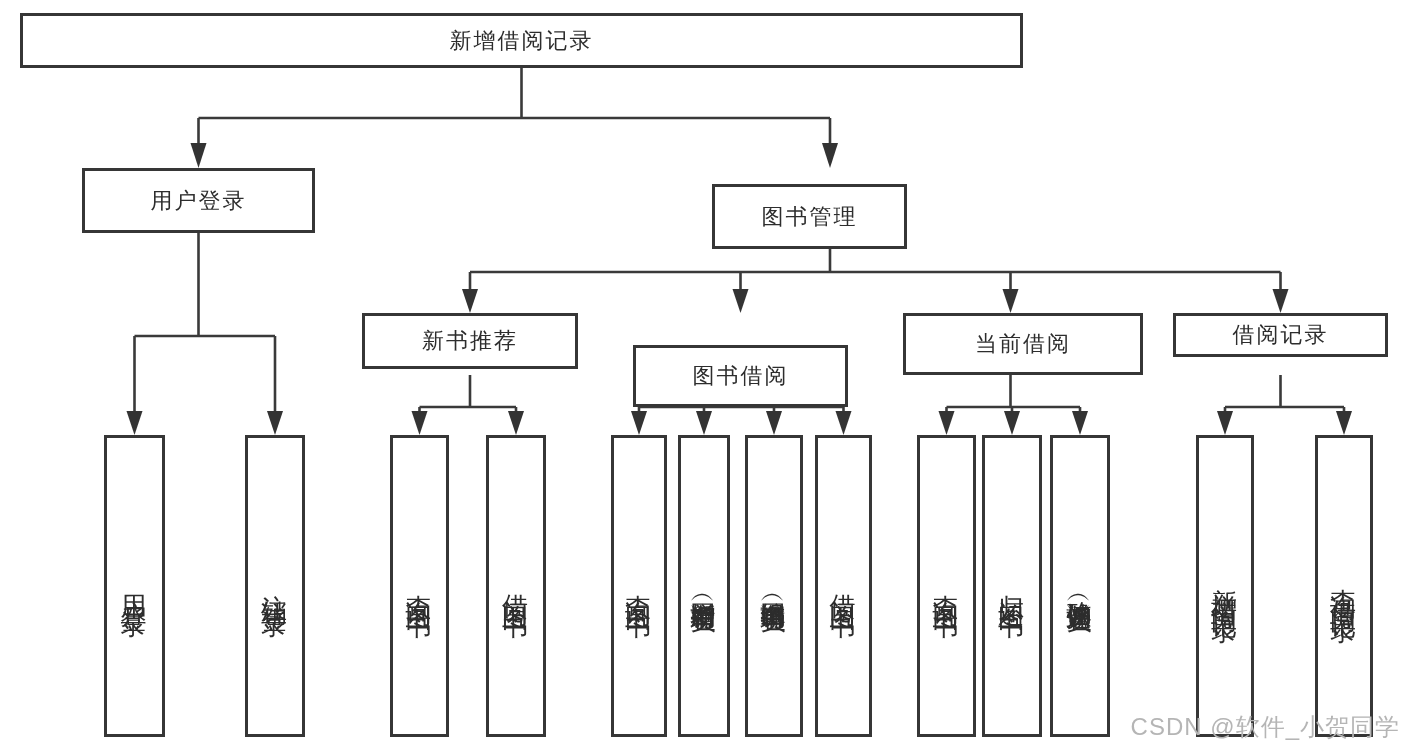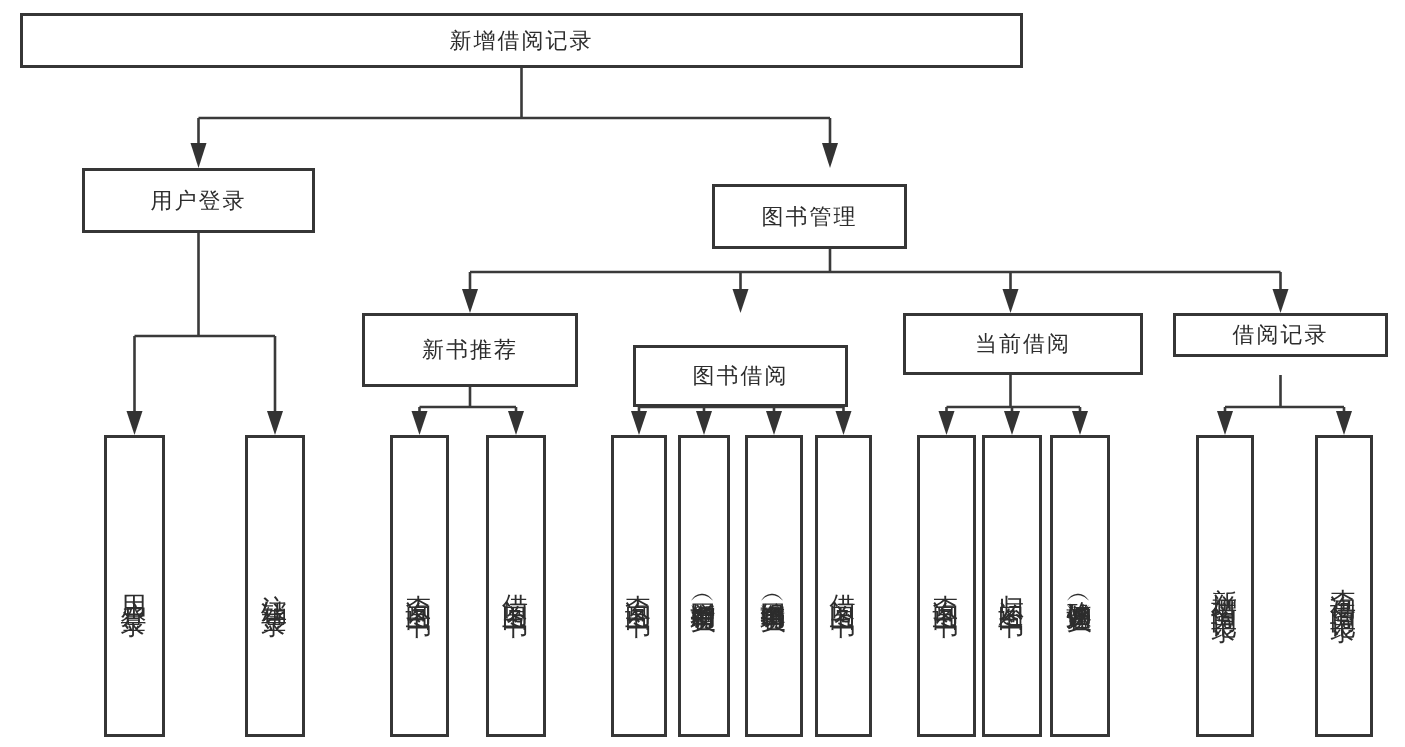--- a/index.html
+++ b/index.html
@@ -105,21 +105,21 @@
     <span class="hlabel">新增借阅记录</span>
   </div>
 
   <div class="node" style="left:82px; top:168px; width:233px; height:65px;">
     <span class="hlabel">用户登录</span>
   </div>
   <div class="node" style="left:712px; top:184px; width:195px; height:65px;">
     <span class="hlabel">图书管理</span>
   </div>
 
-  <div class="node" style="left:362px; top:313px; width:216px; height:74px;">
+  <div class="node" style="left:362px; top:313px; width:216px; height:56px;">
     <span class="hlabel">新书推荐</span>
   </div>
   <div class="node" style="left:633px; top:313px; width:215px; height:62px;margin-top:32px;">
     <span class="hlabel">图书借阅</span>
   </div>
   <div class="node" style="left:903px; top:313px; width:240px; height:62px;">
     <span class="hlabel">当前借阅</span>
   </div>
   <div class="node" style="left:1173px; top:313px; width:215px; height:44px;">
     <span class="hlabel">借阅记录</span>
@@ -162,14 +162,15 @@
     <span class="vlabel long">确认归还（管理员）</span>
   </div>
 
   <div class="node vbox" style="left:1196px; width:58px;">
     <span class="vlabel">新增借阅记录</span>
   </div>
   <div class="node vbox" style="left:1315px; width:58px;">
     <span class="vlabel">查询借阅记录</span>
   </div>
 
+  <div class="watermark">CSDN @软件_小贺同学</div>
 
 </div>
 
 </body></html>

